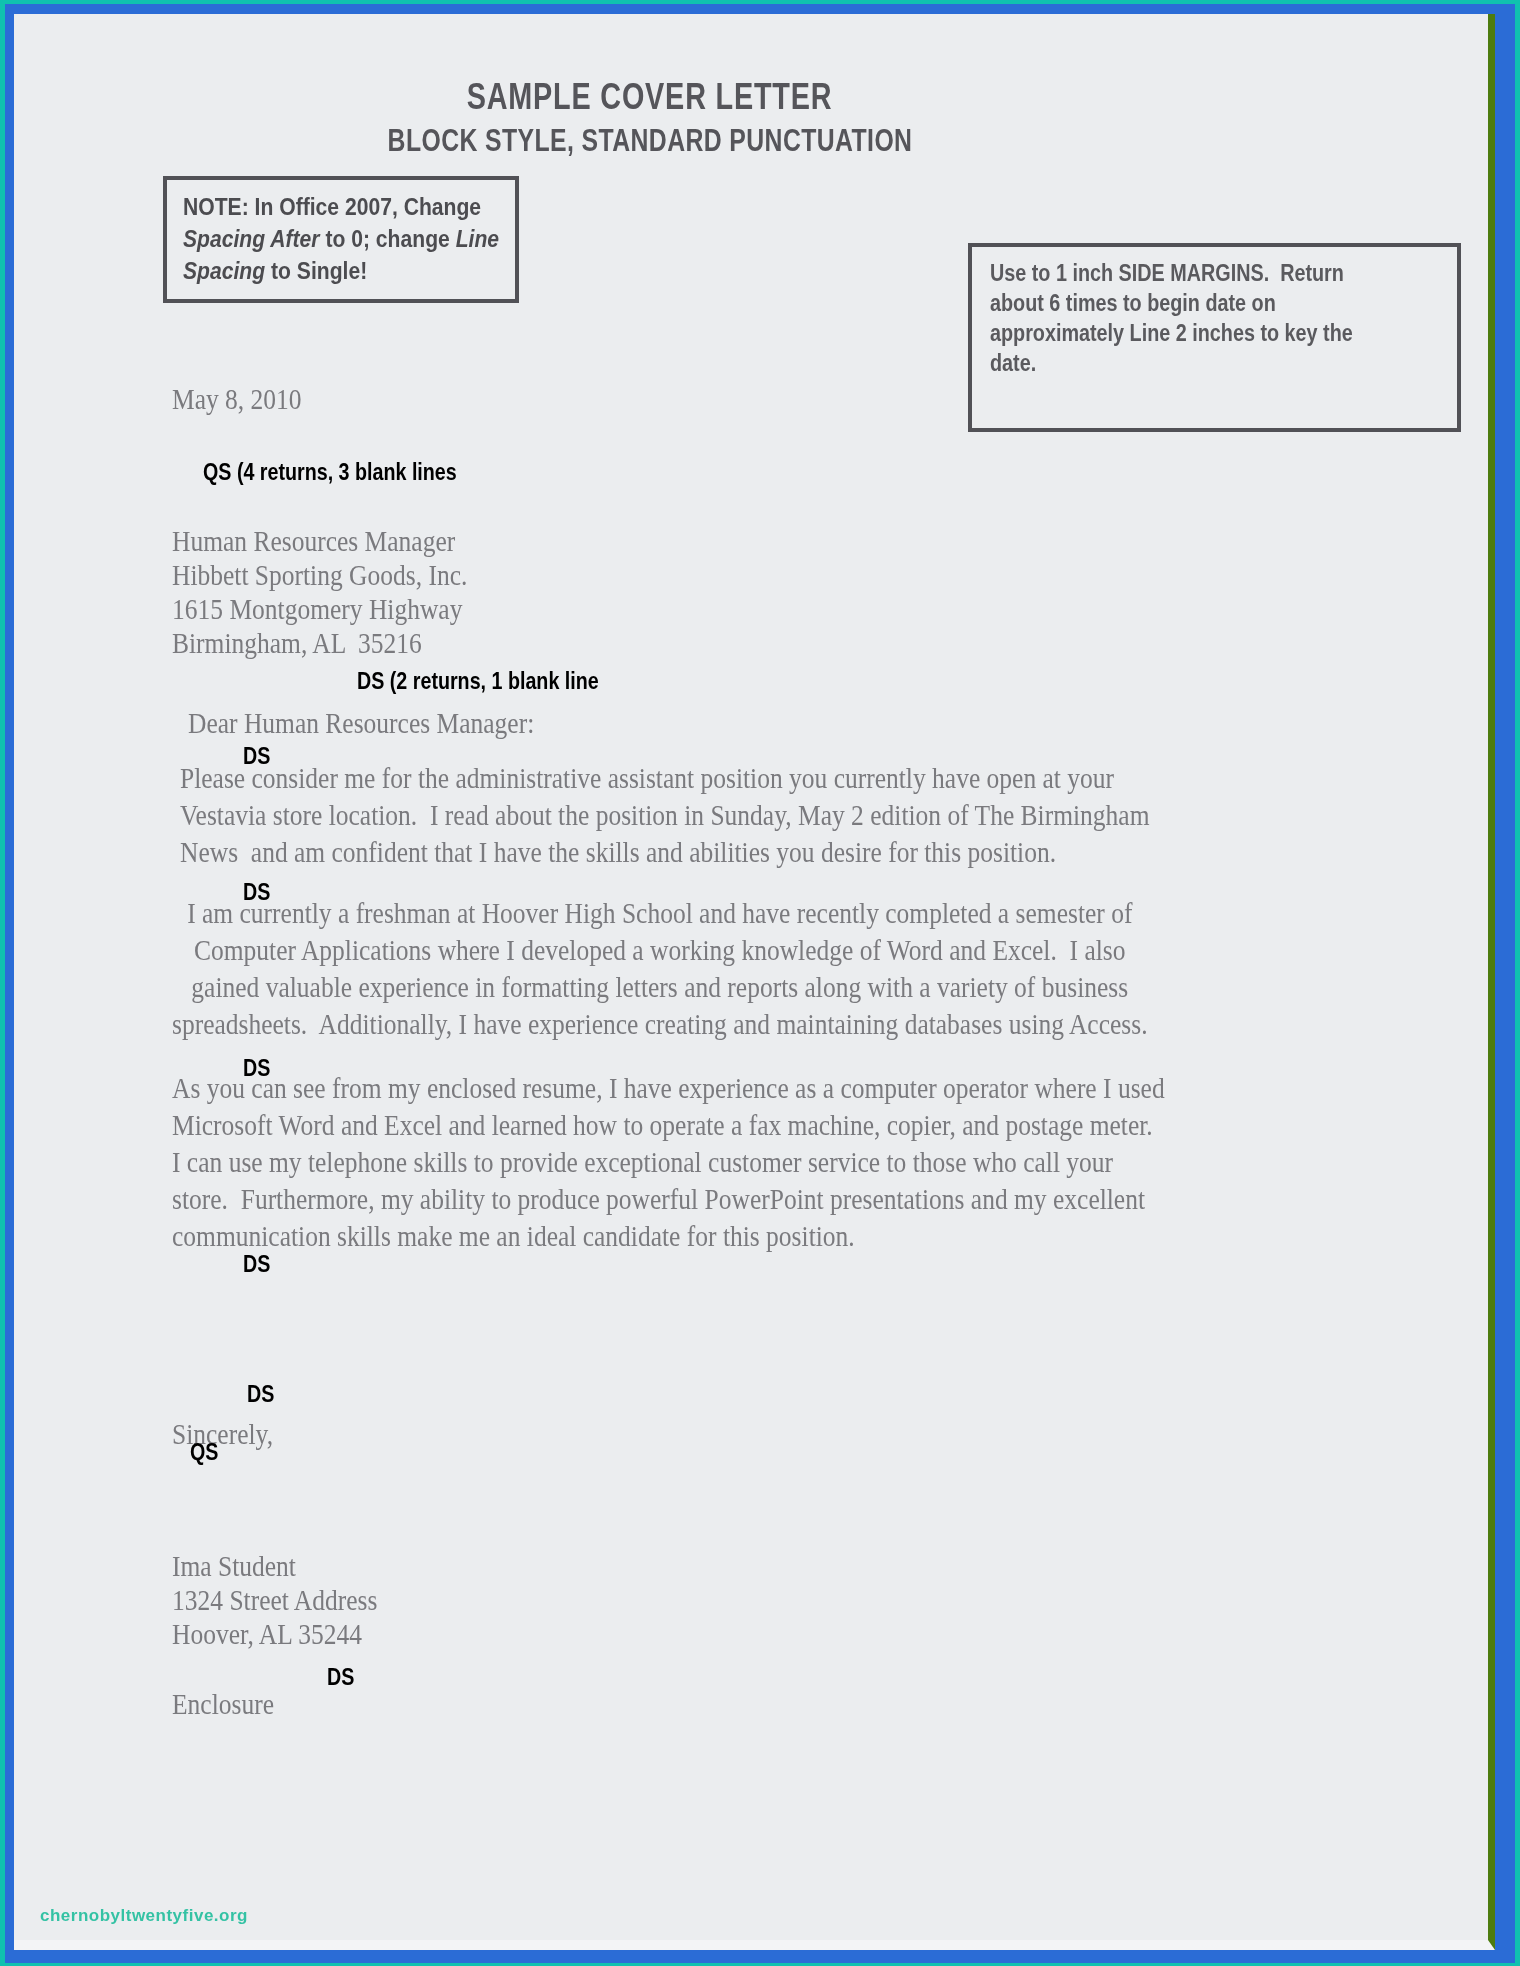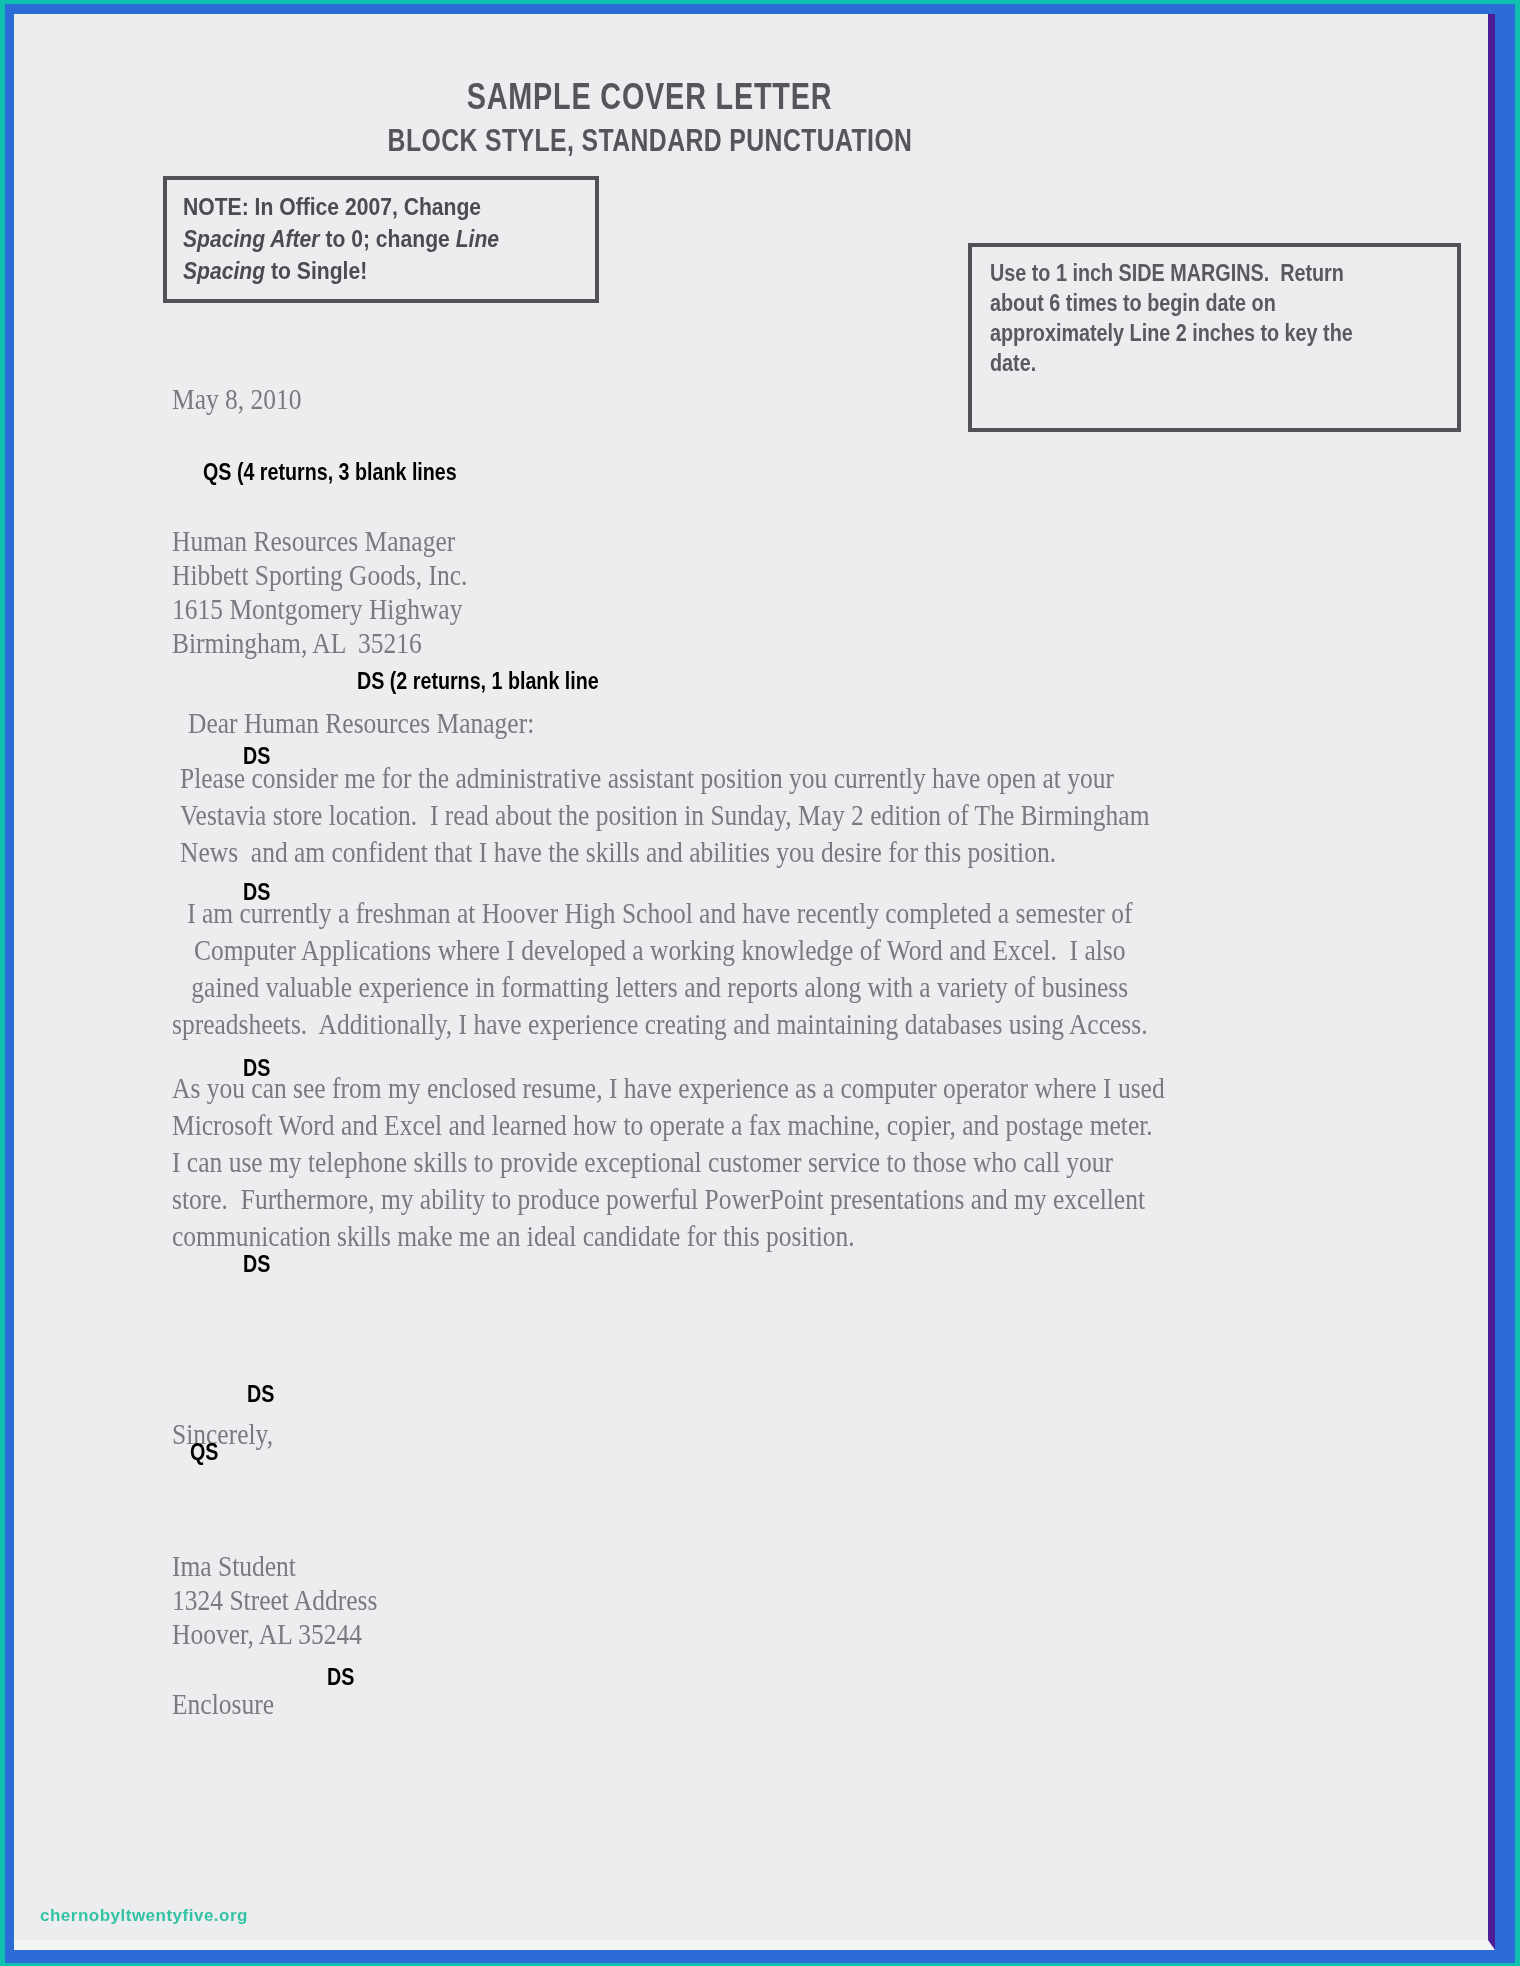--- a/index.html
+++ b/index.html
@@ -14,39 +14,39 @@
   }
   .blue-mat {
     position: absolute;
     left: 5px; top: 4px; right: 5px; bottom: 3px;
     background: var(--border-blue, #2b6cd6);
   }
   .page {
     position: absolute;
     left: 14px; top: 14px; right: 25px; bottom: 16px;
     background: var(--page-bg, #ebedef);
-    border-right: 7px solid #4c1d95;
+    border-right: 7px solid #4d7c0f;
     border-bottom: 10px solid #f3f4f6;
   }
 
   
   .doc-title {
     position: absolute;
     left: 136px; width: 1000px;
     text-align: center;
     font-weight: bold;
     color: #55555a;
   }
   .t1 { top: 64px;  font-size: 36px; line-height: 38px; letter-spacing: 1px; }
   .t2 { top: 110px; font-size: 31px; line-height: 33px; letter-spacing: 0.5px; }
   .sqz-c { display: inline-block; transform: scaleX(0.80); transform-origin: 50% 50%; white-space: pre; }
 
   
   .box { position: absolute; border: 4px solid #515156; box-sizing: border-box; }
-  .note-box   { left: 149px; top: 162px; width: 436px; height: 127px; }
+  .note-box   { left: 149px; top: 162px; width: 356px; height: 127px; }
   .note-text  { position: absolute; left: 16px; top: 11px; font-weight: bold; font-size: 24px; line-height: 32px; color: #4c4c50; }
   .nline { white-space: pre; transform: scaleX(0.88); transform-origin: 0 50%; }
 
   .margin-box  { left: 954px; top: 229px; width: 493px; height: 189px; }
   .margin-text { position: absolute; left: 18px; top: 11px; font-weight: bold; font-size: 23px; line-height: 30px; color: #5a5a5e; }
   .mline { white-space: pre; transform: scaleX(0.86); transform-origin: 0 50%; }
 
   
   .ser { position: absolute; font-family: "Liberation Serif", serif; font-size: 30px; color: #7a7a7e; }
   .one { line-height: 37px; }

